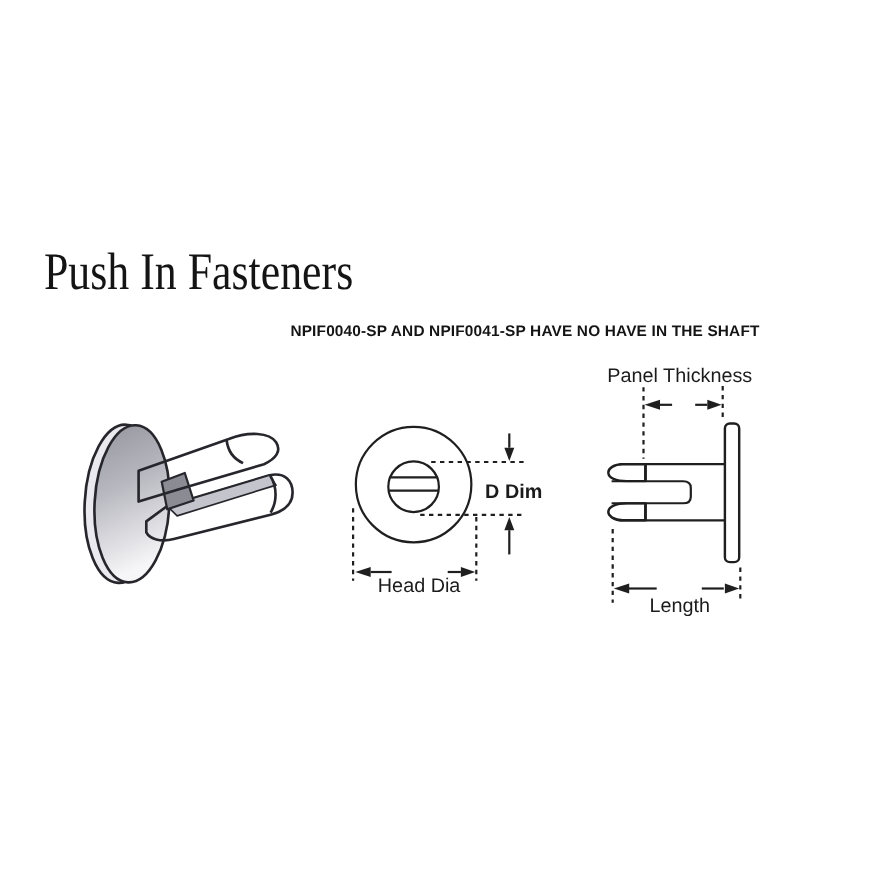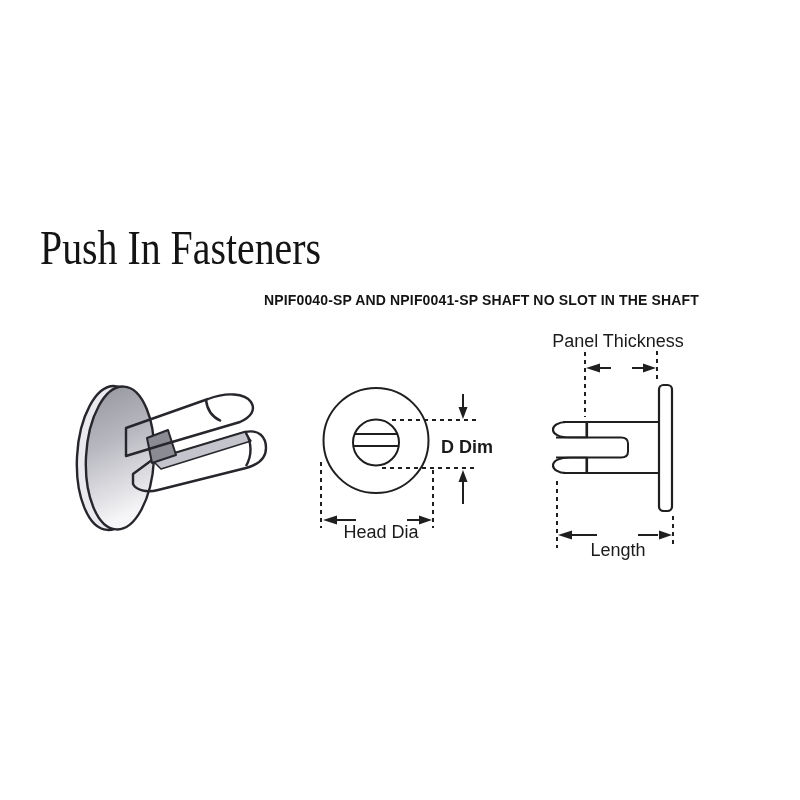--- a/index.html
+++ b/index.html
@@ -19,21 +19,21 @@
   .lbl{font-family:"Liberation Sans",sans-serif;font-size:18px;fill:#1b1b1b;}
   .lbl-b{font-weight:bold;}
   .lbl-pt{font-size:18px;}
 </style>
 </head>
 <body>
 
 <div class="canvas">
 
   <div class="title">Push In Fasteners</div>
-  <div class="note">NPIF0040-SP AND NPIF0041-SP SHAFT NO SLOT IN THE SHAFT</div>
+  <div class="note">NPIF0040-SP AND NPIF0041-SP HAVE NO HAVE IN THE SHAFT</div>
 
   <svg width="800" height="800" viewBox="0 0 800 800">
     <defs>
       <linearGradient id="headGrad" x1="0" y1="0" x2="0.25" y2="1">
         <stop offset="0" stop-color="#94949c"></stop>
         <stop offset="0.45" stop-color="#b8b8c0"></stop>
         <stop offset="1" stop-color="#f6f6f8"></stop>
       </linearGradient>
       <linearGradient id="prongGrad" x1="0" y1="0" x2="0" y2="1">
         <stop offset="0" stop-color="#fbfbfc"></stop>

